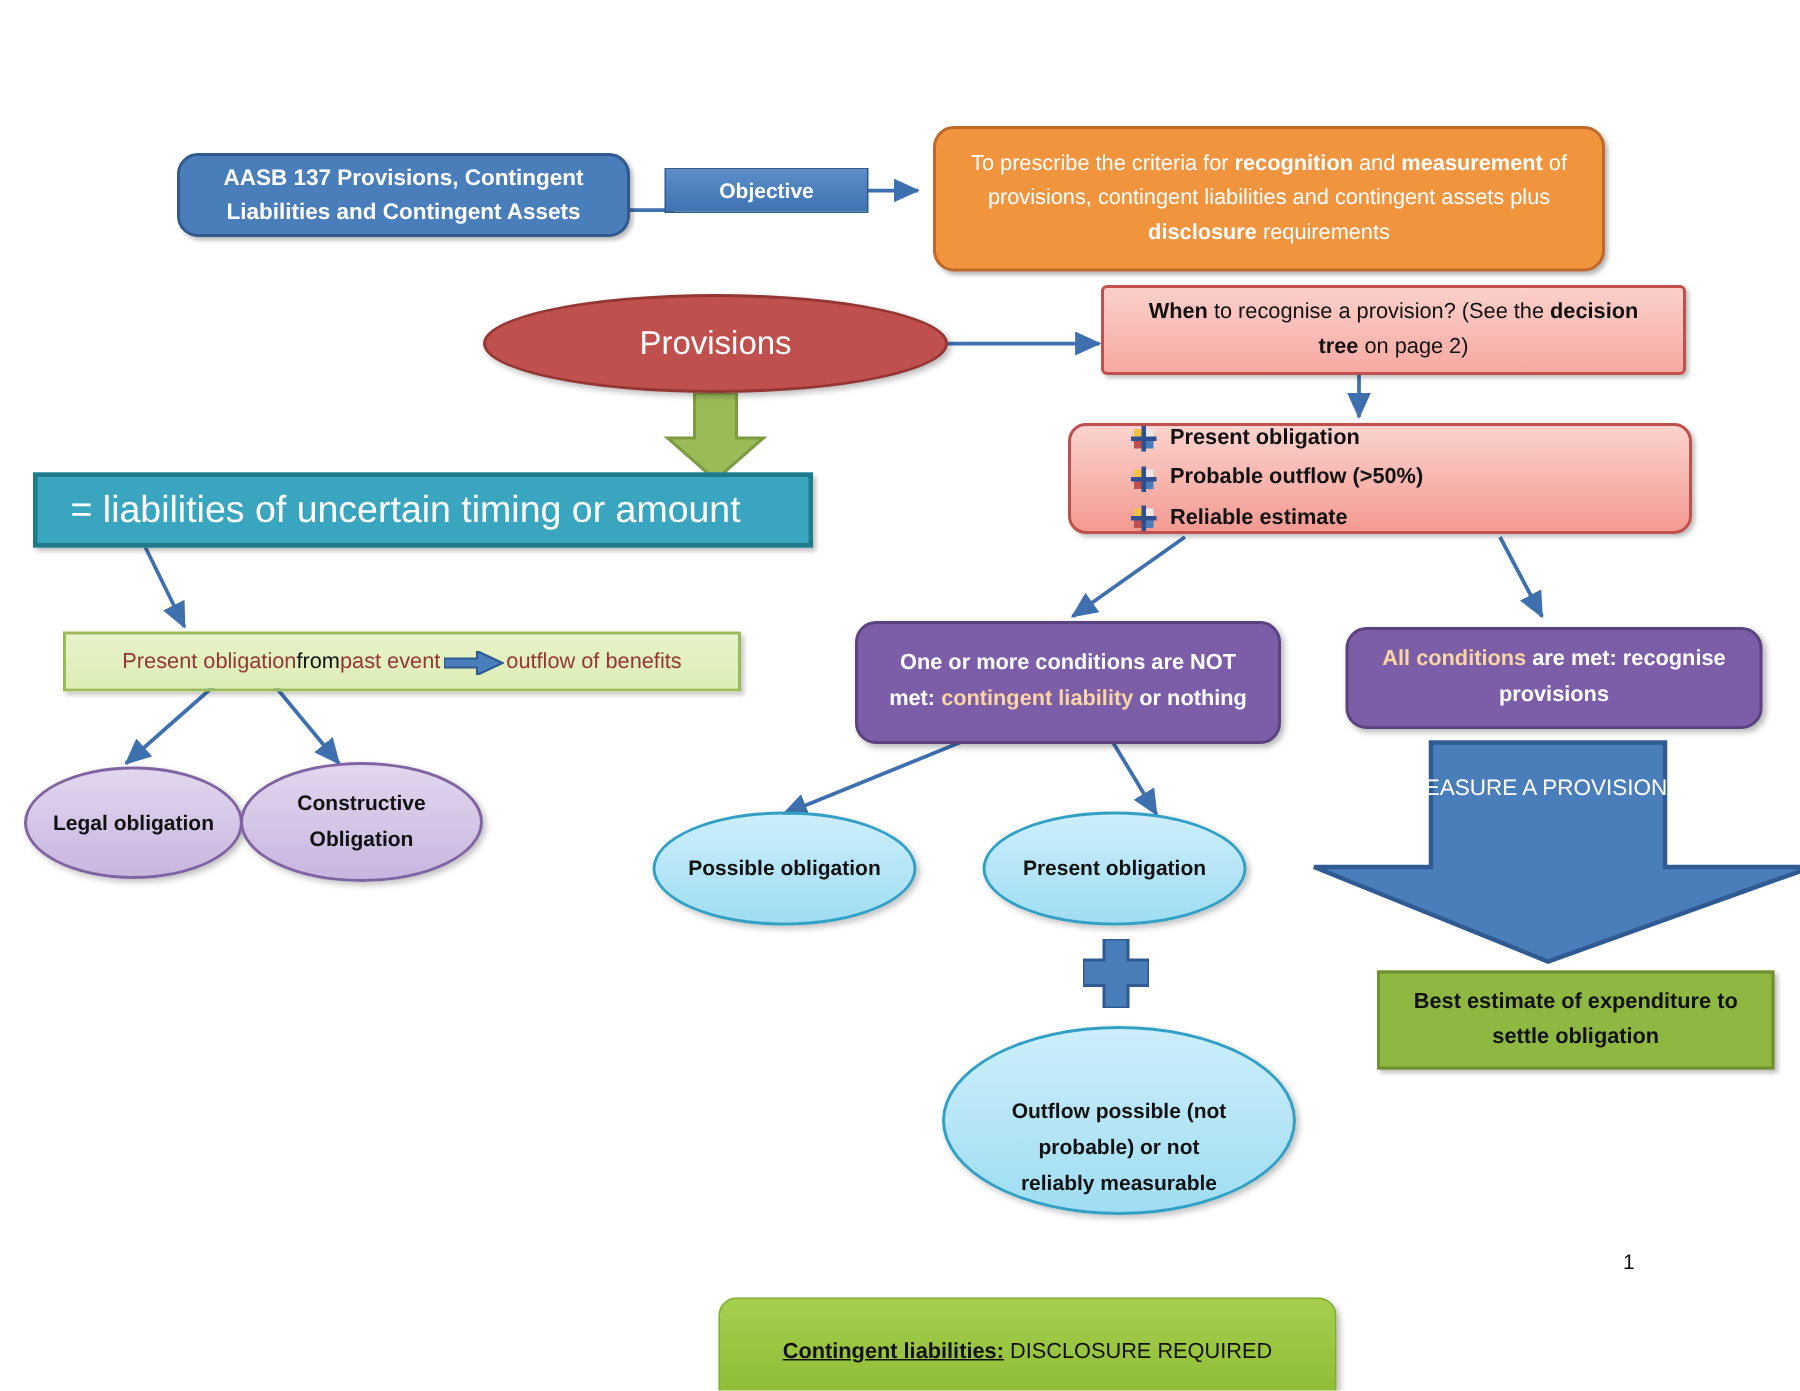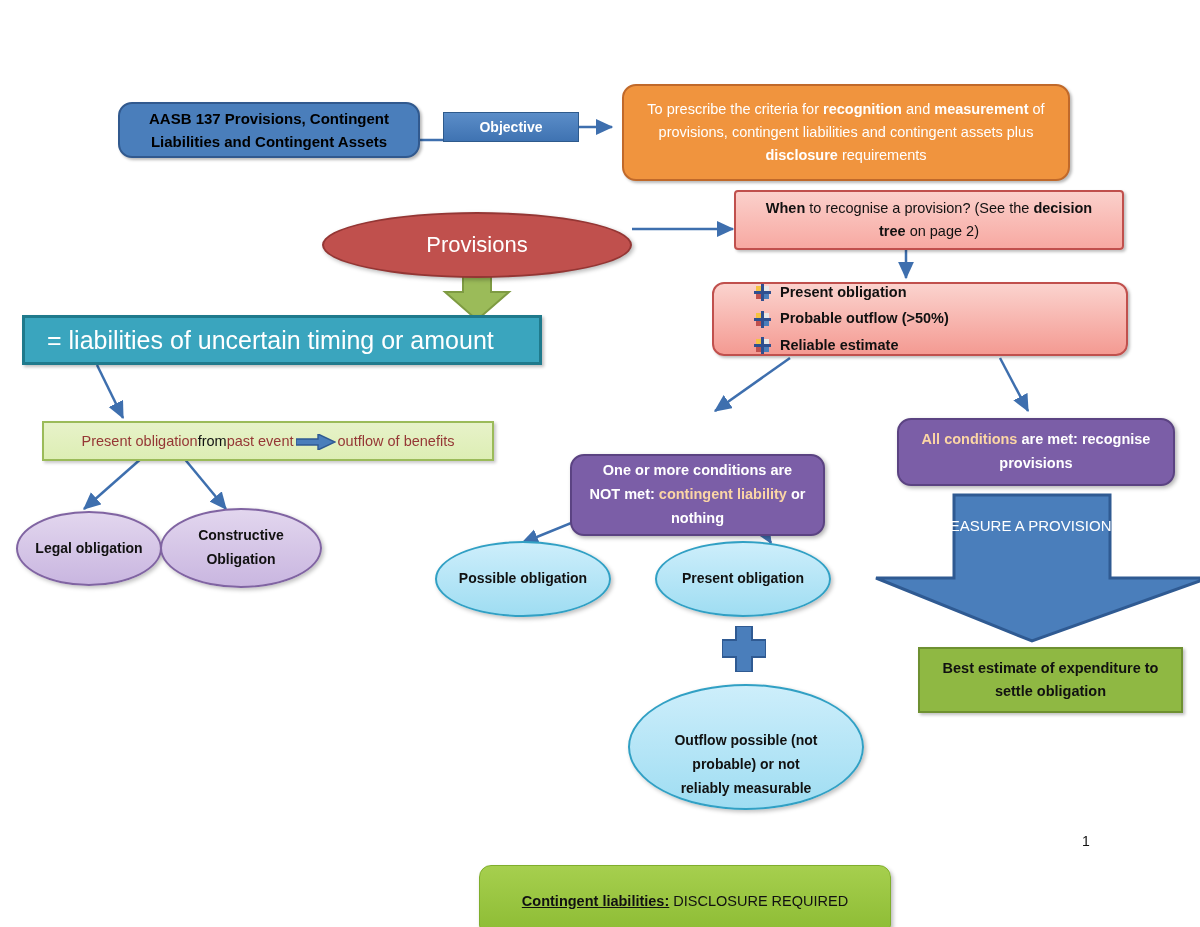--- a/index.html
+++ b/index.html
@@ -7,21 +7,21 @@
        font-family:"Liberation Sans", sans-serif;}
   #canvas{position:absolute;left:0;top:0;width:1200px;height:927px;}
   .node{position:absolute;box-sizing:border-box;display:flex;align-items:center;
         justify-content:center;text-align:center;z-index:3;}
   .svgwrap{position:absolute;left:0;top:0;width:1200px;height:927px;z-index:1;
            pointer-events:none;}
 
   
   .blue-round{
     background:#4A7EBB;border:2px solid #31598E;border-radius:14px;
-    color:#000000;font-weight:bold;font-size:15px;line-height:1.55;
+    color:#ffffff;font-weight:bold;font-size:15px;line-height:1.55;
     box-shadow:2px 2px 3px rgba(0,0,0,.28);
   }
   .blue-rect{
     background:linear-gradient(#5B8DC8,#3F73B2);border:1px solid #2E5party;
     border:1px solid #2E5A8C;color:#ffffff;font-weight:bold;font-size:14px;
   }
   .orange-round{
     background:#F0943E;border:2px solid #C0692A;border-radius:14px;
     color:#ffffff;font-size:14.5px;line-height:1.6;
     box-shadow:2px 2px 3px rgba(0,0,0,.28);
@@ -142,21 +142,21 @@
   <div class="node blue-rect" style="left:443px;top:112px;width:136px;height:30px;">
     <span>Objective</span>
   </div>
 
   <div class="node orange-round" style="left:622px;top:84px;width:448px;height:97px;padding:0 16px;">
     <span>
       <span>To prescribe the criteria for </span><b>recognition</b><span> and </span><b>measurement</b><span> of provisions, contingent liabilities and contingent assets plus </span><b>disclosure</b><span> requirements</span>
     </span>
   </div>
 
-  <div class="node ellipse red-ellipse" style="left:322px;top:212px;width:310px;height:66px;">
+  <div class="node ellipse red-ellipse" style="left:322px;top:196px;width:310px;height:66px;">
     <span>Provisions</span>
   </div>
 
   <div style="position:absolute;left:437px;top:262px;width:80px;height:60px;z-index:2;">
     <svg viewBox="0 0 80 60" width="80" height="60" xmlns="http://www.w3.org/2000/svg">
       <polygon points="26,0 54,0 54,30 72,30 40,58 8,30 26,30" fill="#9BBB59" stroke="#7E9B42" stroke-width="2"></polygon>
     </svg>
   </div>
 
   <div class="node pink-box" style="left:734px;top:190px;width:390px;height:60px;padding:0 20px;">
@@ -221,21 +221,21 @@
     </span>
   </div>
 
   <div class="node ellipse purple-ellipse" style="left:16px;top:511px;width:146px;height:75px;">
     <span style="max-width:110px;">Legal obligation</span>
   </div>
   <div class="node ellipse purple-ellipse" style="left:160px;top:508px;width:162px;height:80px;">
     <span style="max-width:120px;">Constructive Obligation</span>
   </div>
 
-  <div class="node purple-round" style="left:570px;top:414px;width:255px;height:82px;padding:0 16px;margin-top:40px;">
+  <div class="node purple-round" style="left:570px;top:414px;width:284px;height:82px;padding:0 16px;">
     <span>
       <span>One or more conditions are NOT met: </span><span class="accent-orange">contingent liability</span><span> or nothing</span>
     </span>
   </div>
 
   <div class="node purple-round" style="left:897px;top:418px;width:278px;height:68px;padding:0 8px;">
     <span>
       <span class="accent-orange">All conditions</span><span> are met: recognise provisions</span>
     </span>
   </div>

